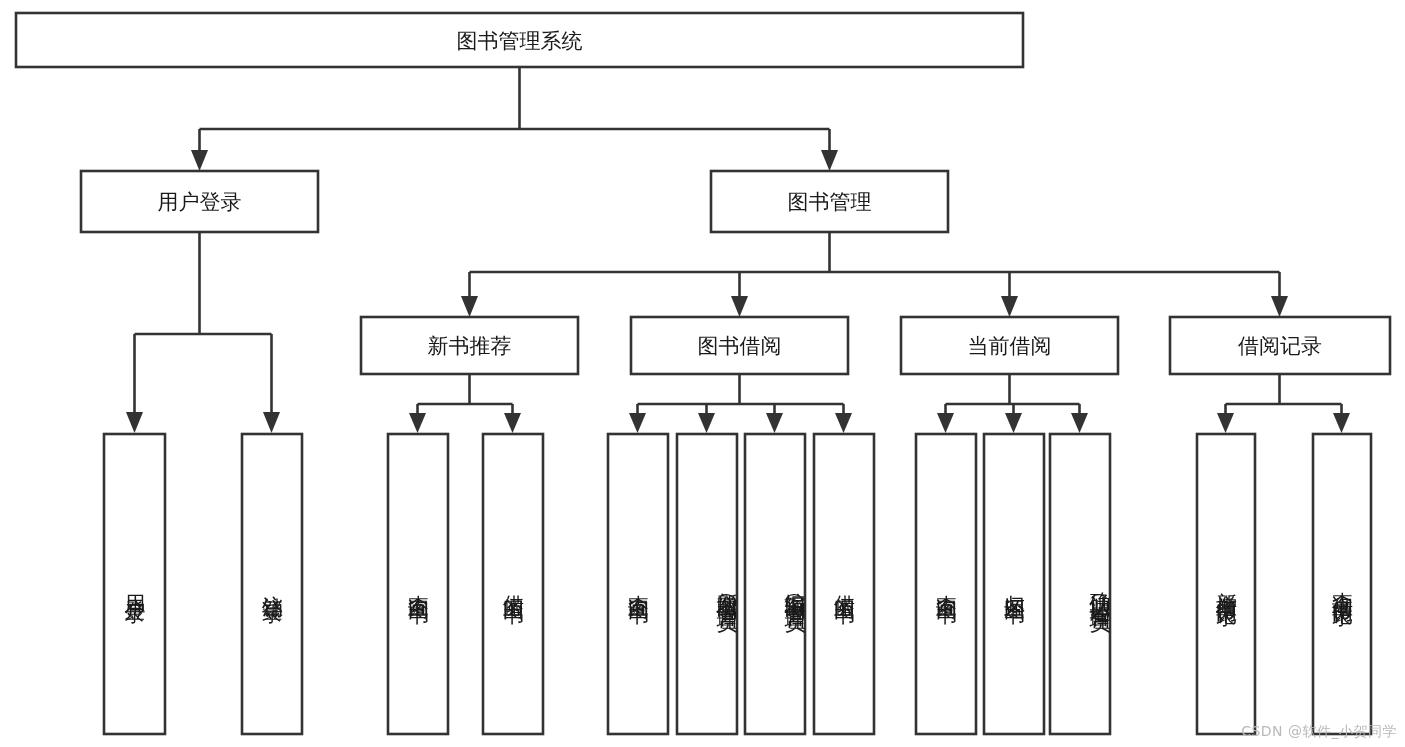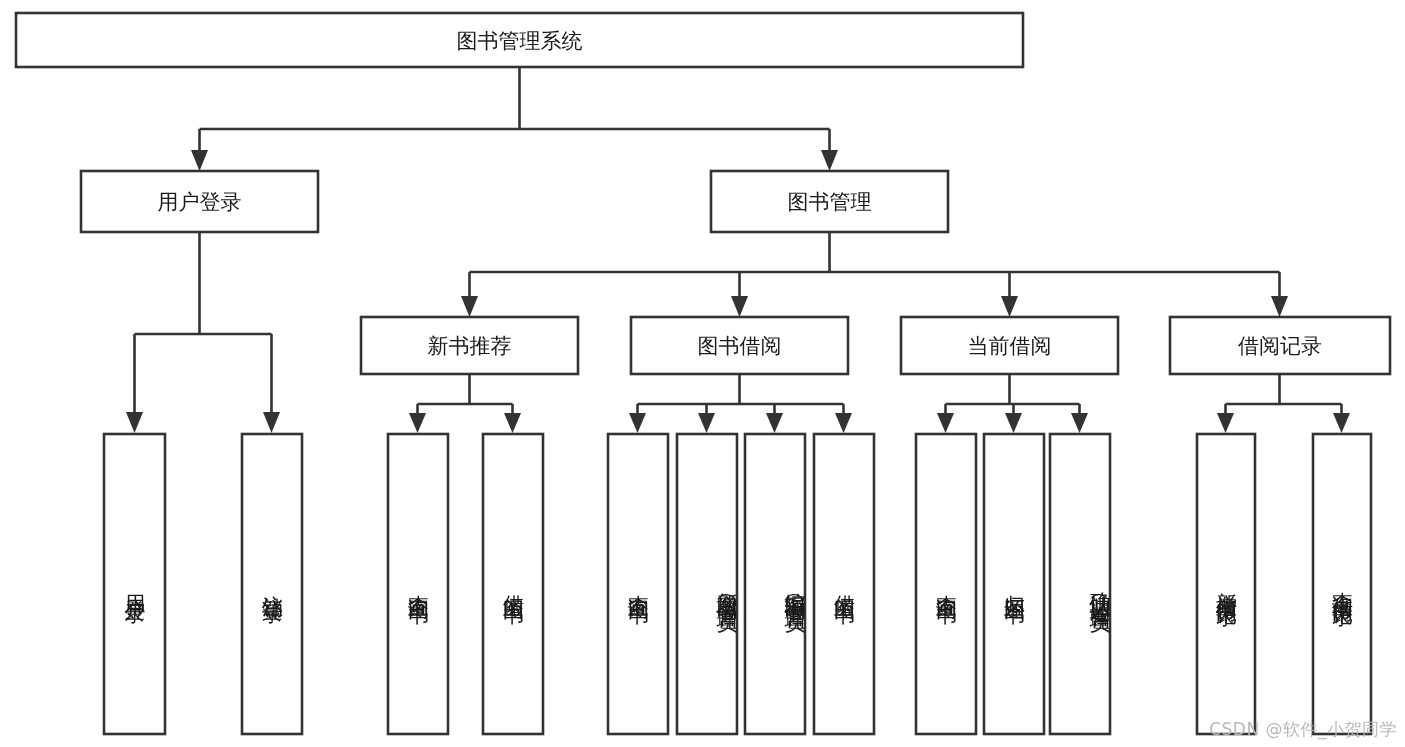--- a/index.html
+++ b/index.html
@@ -59,21 +59,21 @@
     align-items: center;
     justify-content: center;
     white-space: nowrap;
     pointer-events: none;
   }
   .watermark {
     position: absolute;
     right: 8px;
     bottom: 6px;
     font-family: "DejaVu Sans", "Liberation Sans", sans-serif;
-    font-size: 17px;
+    font-size: 14px;
     color: #b9b9b9;
     white-space: nowrap;
     letter-spacing: 0.5px;
   }
 </style>
 </head>
 <body>
 
 <div id="canvas">
 

